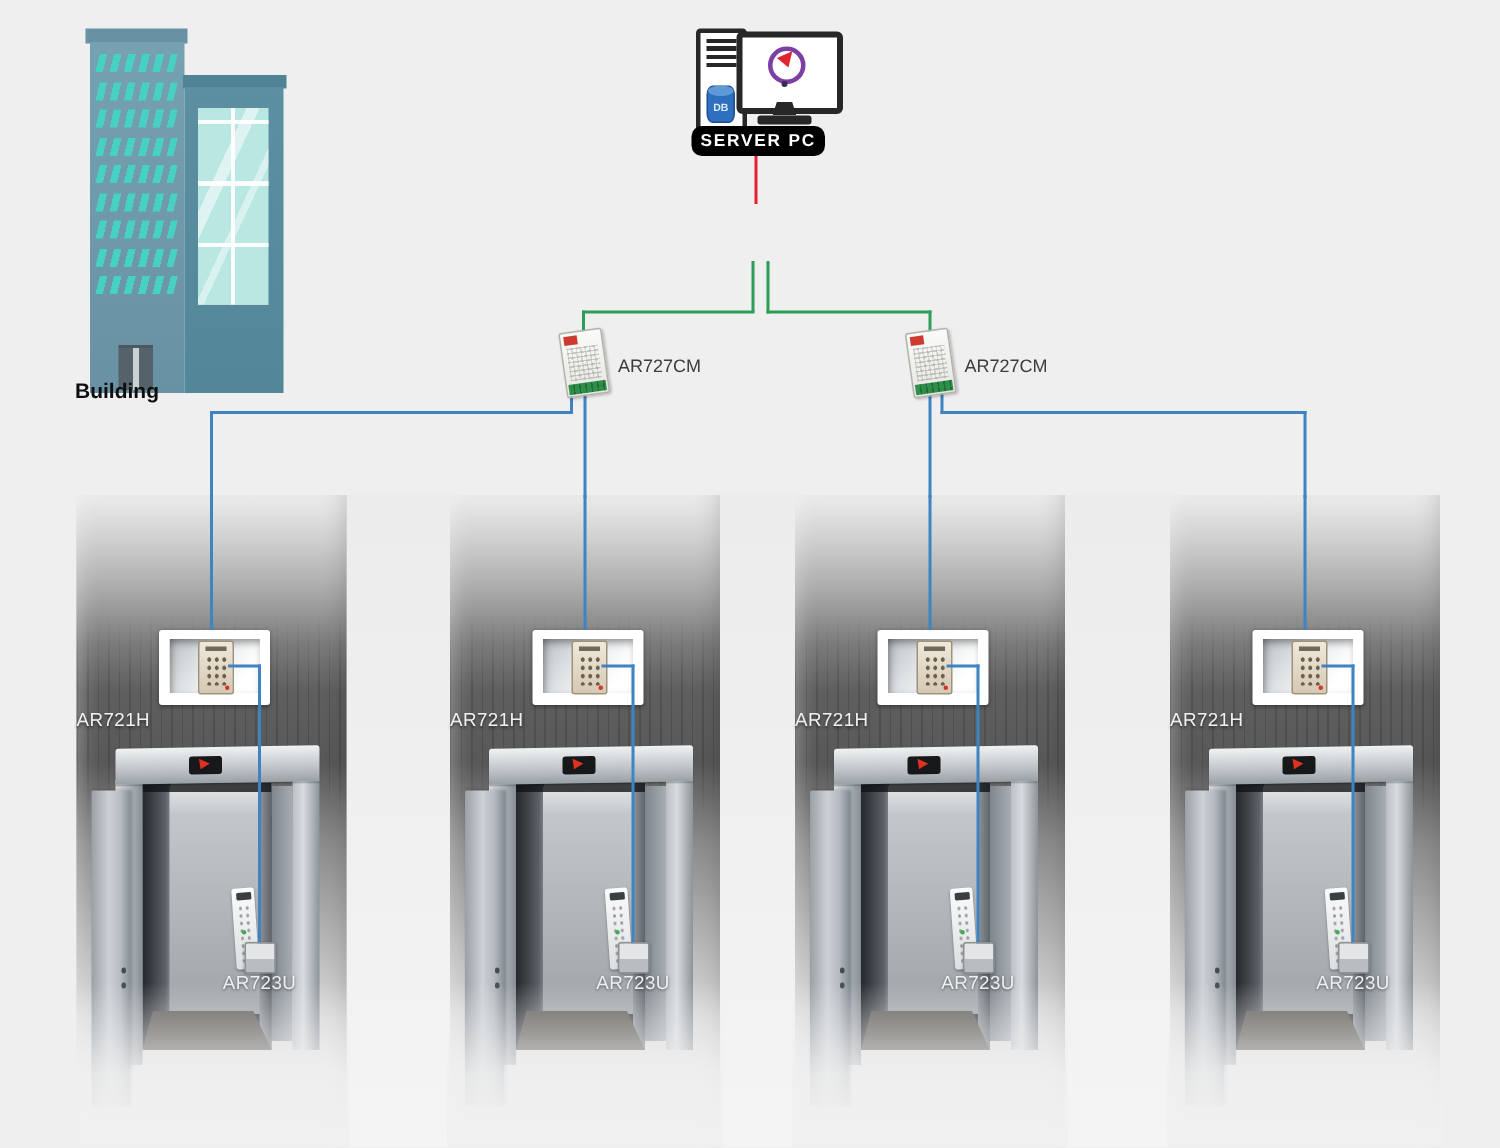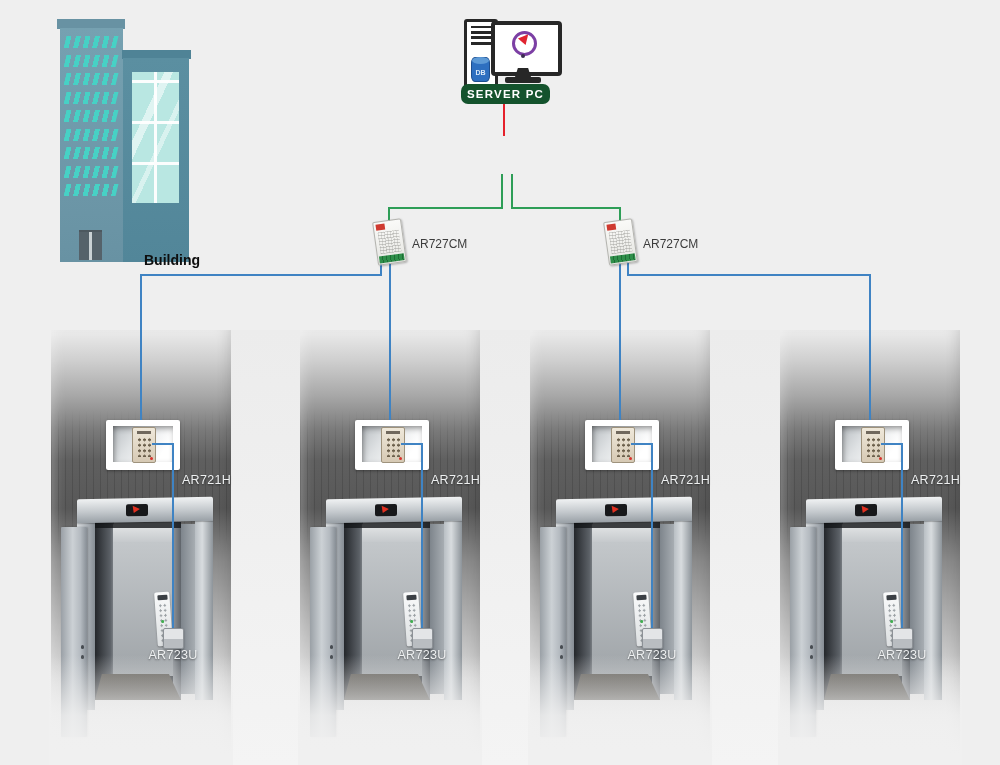--- a/index.html
+++ b/index.html
@@ -22,38 +22,38 @@
   .bdoor{position:absolute;left:19px;bottom:2px;width:23px;height:28px;border-top:2px solid #4c585f;
          background:linear-gradient(90deg,#55626a 0 42%,#c9d1d4 42% 58%,#55626a 58%);}
   .cap-r{position:absolute;left:72px;top:38px;width:69px;height:9px;background:#4f8396;}
   .tower-r{position:absolute;left:73px;top:46px;width:66px;height:204px;
            background:linear-gradient(180deg,#5b8fa1,#528699);}
   .bglass{position:absolute;left:9px;top:14px;width:47px;height:131px;background-color:#b9e7e2;
      background-image:
        linear-gradient(115deg,transparent 30%,rgba(255,255,255,.55) 30% 38%,transparent 38% 55%,rgba(255,255,255,.45) 55% 60%,transparent 60%),
        linear-gradient(90deg,transparent 0 47%,#fbfdfd 47% 53%,transparent 53%),
        repeating-linear-gradient(0deg,transparent 0 38px,#fbfdfd 38px 41px);}
-  .blabel{position:absolute;left:0;right:0;top:240px;text-align:right;font-size:14px;font-weight:bold;color:#0e0e0e;}
+  .blabel{position:absolute;left:0;right:0;top:240px;text-align:left;font-size:14px;font-weight:bold;color:#0e0e0e;}
   
   #server{position:absolute;left:455px;top:12px;width:110px;height:95px;z-index:3;}
   .pc-tower{position:absolute;left:9px;top:7px;width:28px;height:63px;border:3px solid #272727;border-radius:3px;background:#fff;}
   .pc-slats{position:absolute;left:4px;right:4px;top:4px;height:19px;
             background:repeating-linear-gradient(0deg,#272727 0 3px,transparent 3px 5.5px);}
   .pc-db{position:absolute;left:4px;bottom:3px;width:17px;height:23px;background:#2e6fc0;border:1px solid #1d4e8f;border-radius:4px/6px;}
   .pc-db::before{content:"";position:absolute;left:0;right:0;top:-1px;height:7px;background:#5e9ad6;border-radius:50%;}
   .pc-db span{position:absolute;left:0;right:0;bottom:5px;text-align:center;font-size:7px;font-weight:bold;color:#dce9f7;}
   .monitor{position:absolute;left:36px;top:9px;width:63px;height:47px;border:4px solid #272727;border-radius:4px;background:#fff;}
   .logo-ring{position:absolute;left:17px;top:6px;width:19px;height:19px;border:3px solid #7c3fa4;border-radius:50%;}
   .logo-arrow{position:absolute;left:25px;top:8px;width:0;height:0;border-left:5px solid transparent;border-right:5px solid transparent;
               border-bottom:10px solid #e02430;transform:rotate(40deg);}
   .logo-dot{position:absolute;left:26px;top:29px;width:4px;height:4px;border-radius:50%;background:#3a2d4f;}
   .m-neck{position:absolute;left:60px;top:56px;width:16px;height:9px;background:#272727;
           clip-path:polygon(18% 0,82% 0,100% 100%,0 100%);}
   .m-base{position:absolute;left:50px;top:65px;width:36px;height:6px;background:#272727;border-radius:2px;}
-  .server-pill{position:absolute;left:6px;top:72px;width:89px;height:20px;background:#14532d;border-radius:7px;
+  .server-pill{position:absolute;left:6px;top:72px;width:89px;height:20px;background:#000000;border-radius:7px;
                color:#fff;font-size:11.5px;font-weight:bold;letter-spacing:1.2px;text-align:center;line-height:20px;}
   
   #lan{position:absolute;left:459px;top:128px;width:92px;height:56px;z-index:3;}
   
   .module{position:absolute;width:27px;height:42px;background:linear-gradient(180deg,#fafaf8,#e6e6e2);
           border:1px solid #b3b3ae;border-radius:2px;transform:rotate(-8deg);box-shadow:1px 1px 2px rgba(0,0,0,.25);z-index:3;}
   .module .chip{position:absolute;left:2px;top:2px;width:9px;height:6px;background:#cf3a30;}
   .module .lines{position:absolute;left:3px;top:10px;right:3px;height:22px;opacity:.6;
      background:repeating-linear-gradient(0deg,rgba(90,90,85,.45) 0 1px,transparent 1px 3px),
                 repeating-linear-gradient(90deg,rgba(90,90,85,.3) 0 1px,transparent 1px 3px);}
@@ -76,22 +76,22 @@
          box-shadow:0 1px 3px rgba(0,0,0,.35);z-index:4;}
   .niche-recess{position:absolute;left:7px;right:7px;top:6px;bottom:8px;
      background:linear-gradient(125deg,#b9bec2 0%,#dfe2e4 35%,#ffffff 80%);
      box-shadow:inset 0 4px 6px -2px rgba(0,0,0,.4), inset 4px 0 6px -3px rgba(0,0,0,.3);}
   .keypad{position:absolute;left:19px;top:1px;width:22px;height:34px;border:1px solid #9e927c;border-radius:2px;
           background:linear-gradient(180deg,#efe8da,#d6c9b4);}
   .kp-slot{position:absolute;left:4px;right:4px;top:3px;height:3px;background:#5a5248;opacity:.85;display:block;}
   .kp-keys{position:absolute;left:4px;top:9px;width:15px;height:20px;display:block;
      background-image:radial-gradient(circle,#6b5f4b 1.3px,transparent 1.5px);background-size:5px 5.5px;}
   .kp-dot{position:absolute;right:2px;bottom:2px;width:3px;height:3px;border-radius:50%;background:#d8322c;display:block;}
-  .reader-label{position:absolute;left:0;right:0;top:143px;text-align:right;font-size:12.5px;
-     color:var(--label-light,#eef0f1);text-shadow:0 1px 2px rgba(0,0,0,.5);letter-spacing:.3px;z-index:8;margin-left:15px;}
+  .reader-label{position:absolute;left:0;right:0;top:143px;text-align:left;font-size:12.5px;
+     color:var(--label-light,#eef0f1);text-shadow:0 1px 2px rgba(0,0,0,.5);letter-spacing:.3px;z-index:8;}
   .lift{position:absolute;left:26px;top:168px;width:136px;height:214px;z-index:3;}
   .lf-header{position:absolute;left:0;top:0;width:136px;height:24px;transform:skewY(-1deg);border-radius:2px 2px 0 0;
      background:linear-gradient(180deg,#f0f2f3,#c3c8cc 55%,#99a0a6);box-shadow:0 1px 1px rgba(0,0,0,.25);z-index:3;}
   .indicator{position:absolute;left:49px;top:6px;width:22px;height:12px;background:#17181a;border-radius:2px;}
   .indicator i{position:absolute;left:5px;top:3px;display:block;width:0;height:0;border-left:4px solid transparent;
      border-right:4px solid transparent;border-top:6px solid #e03020;transform:rotate(25deg);}
   .jamb-l{position:absolute;left:0;top:22px;width:18px;height:190px;
      background:linear-gradient(90deg,#dde1e4,#aab0b6 60%,#868d94);z-index:2;}
   .jamb-r{position:absolute;left:118px;top:22px;width:18px;height:180px;
      background:linear-gradient(90deg,#b9bfc4,#d8dcdf 40%,#8d949a);z-index:2;}

